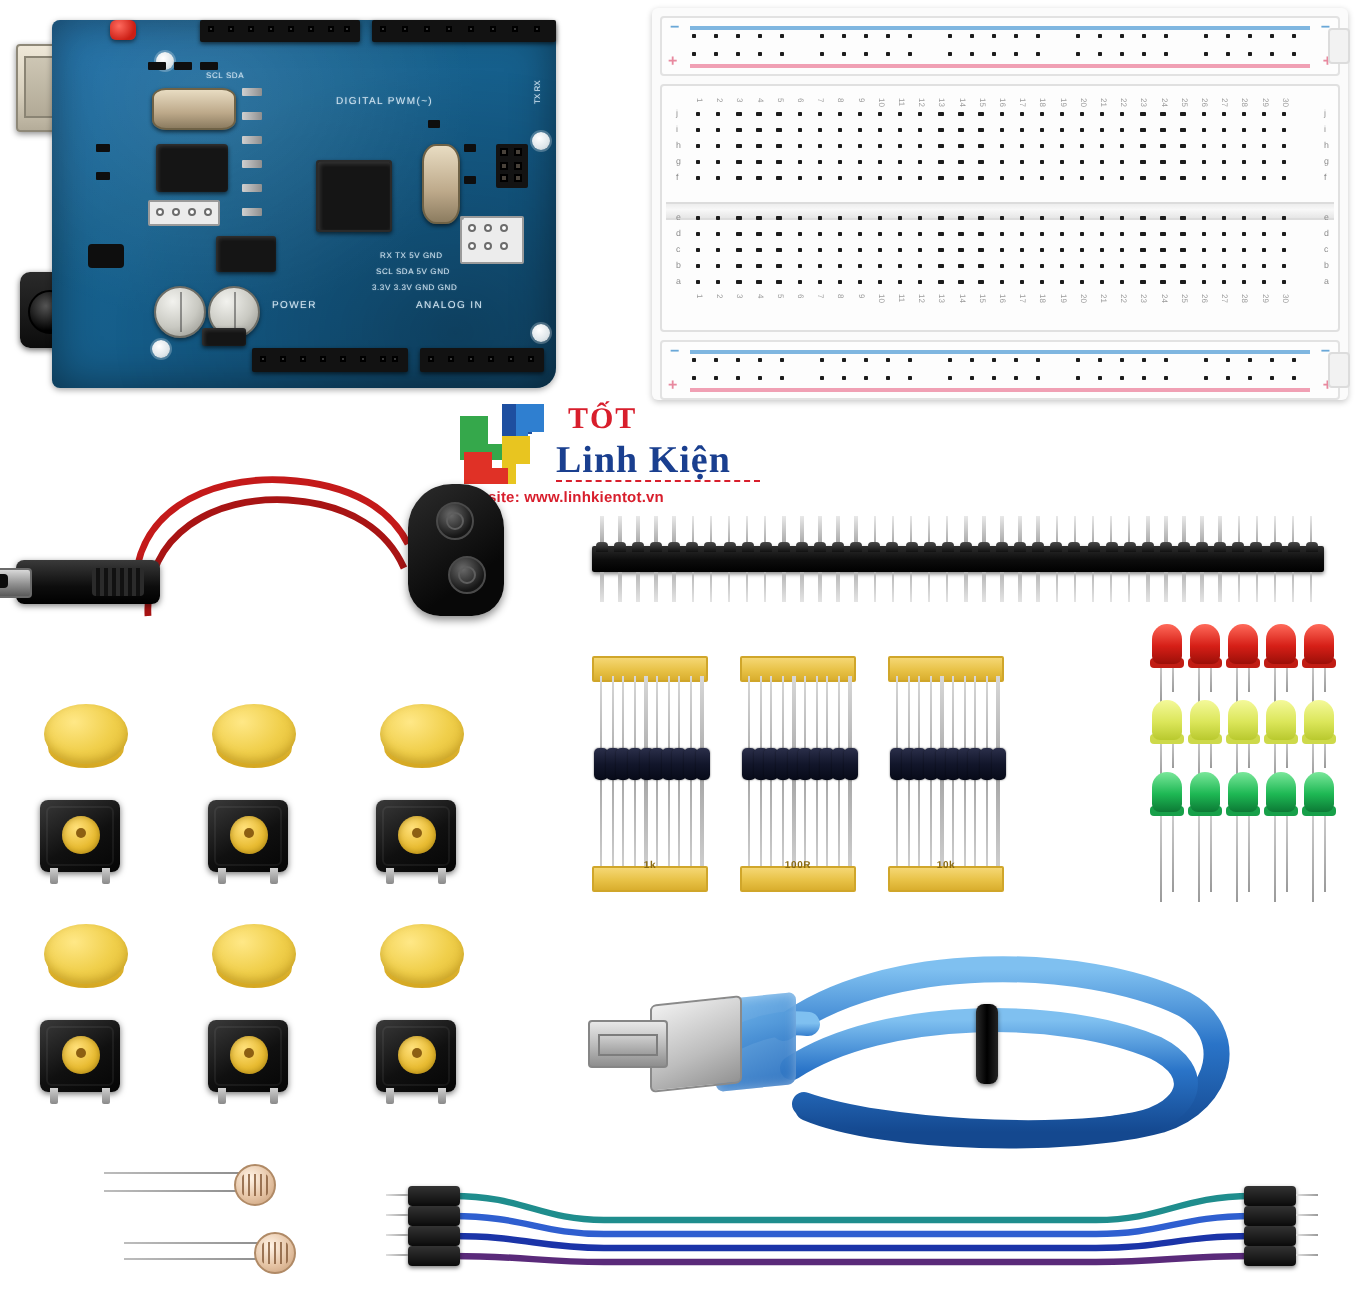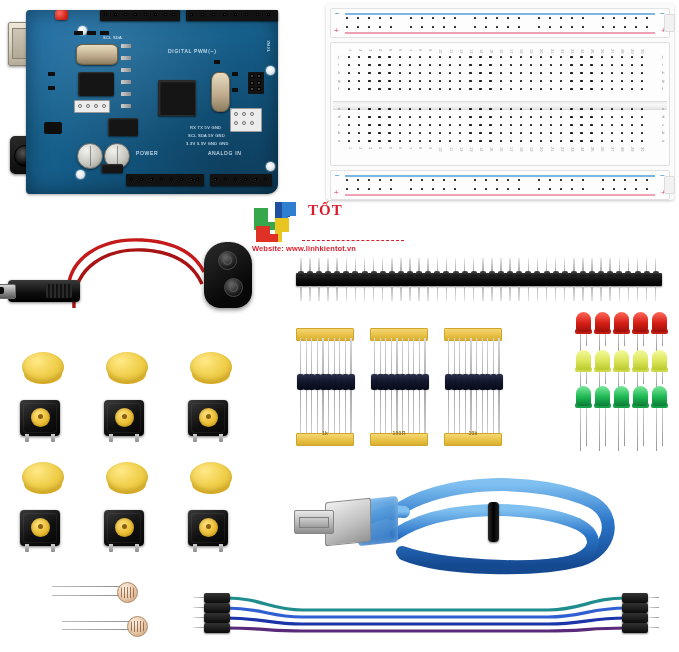--- a/index.html
+++ b/index.html
@@ -83,21 +83,21 @@
       border-top:1px solid #dcdcdc;border-bottom:1px solid #dcdcdc;}
   .hole{position:absolute;width:2.4px;height:2.4px;background:#1c1c1c;border-radius:.4px;}
   .bblbl{position:absolute;font-size:4.4px;color:#8d8d8d;line-height:1;
       font-family:"Liberation Sans",sans-serif;}
   .bbnum{position:absolute;font-size:4px;color:#9a9a9a;
       writing-mode:vertical-rl;line-height:1;}
   .bbtab{position:absolute;width:9px;height:16px;background:#f2f2f2;
       border:1px solid #dcdcdc;border-radius:2px;}
 
   
-  #logo{left:252px;top:198px;width:160px;height:66px;}
+  #logo{left:228px;top:198px;width:160px;height:66px;}
   .cube{position:absolute;left:0;top:2px;width:46px;height:44px;}
   .brandtot{position:absolute;left:56px;top:4px;font-size:15px;font-weight:bold;
       color:#d81e2c;letter-spacing:1px;font-family:"Liberation Serif",serif;}
   .brandlk{position:absolute;left:50px;top:22px;font-size:19px;color:#1a3f8f;
       font-family:"Liberation Serif",serif;font-weight:bold;letter-spacing:.5px;}
   .brandweb{position:absolute;left:0px;top:46px;font-size:7.5px;color:#d81e2c;
       font-weight:bold;letter-spacing:.1px;font-family:"Liberation Sans",sans-serif;}
   .brandrule{position:absolute;left:50px;top:42px;width:102px;height:0;
       border-top:1.2px dashed #d81e2c;}
 
@@ -859,20 +859,21 @@
 
   <div class="item" id="logo">
     <svg class="cube" viewBox="0 0 46 44">
       <polygon points="23,2 38,2 38,17 30,17 30,26 23,26" fill="#1e4fa0"></polygon>
       <polygon points="30,2 44,2 44,16 36,16 36,24 30,24" fill="#2f7fd0"></polygon>
       <polygon points="2,8 16,8 16,22 23,22 23,30 2,30" fill="#35a84b"></polygon>
       <polygon points="23,18 37,18 37,32 30,32 30,42 23,42" fill="#e8c520"></polygon>
       <polygon points="4,26 18,26 18,34 26,34 26,42 4,42" fill="#e03126"></polygon>
     </svg>
     <div class="brandtot">TỐT</div>
+    <div class="brandlk">Linh Kiện</div>
     <div class="brandrule"></div>
     <div class="brandweb">Website: www.linhkientot.vn</div>
   </div>
 
   <div class="item" id="battclip">
     <svg width="250" height="110" style="position:absolute;left:0;top:0">
       <path d="M60,78 C56,34 96,16 134,18 C170,20 188,34 196,50" stroke="#c41a1a" stroke-width="3.4" fill="none"></path>
       <path d="M66,86 C64,44 100,26 136,28 C168,30 186,44 194,62" stroke="#a81414" stroke-width="3.4" fill="none"></path>
     </svg>
     <div class="snapbody">

